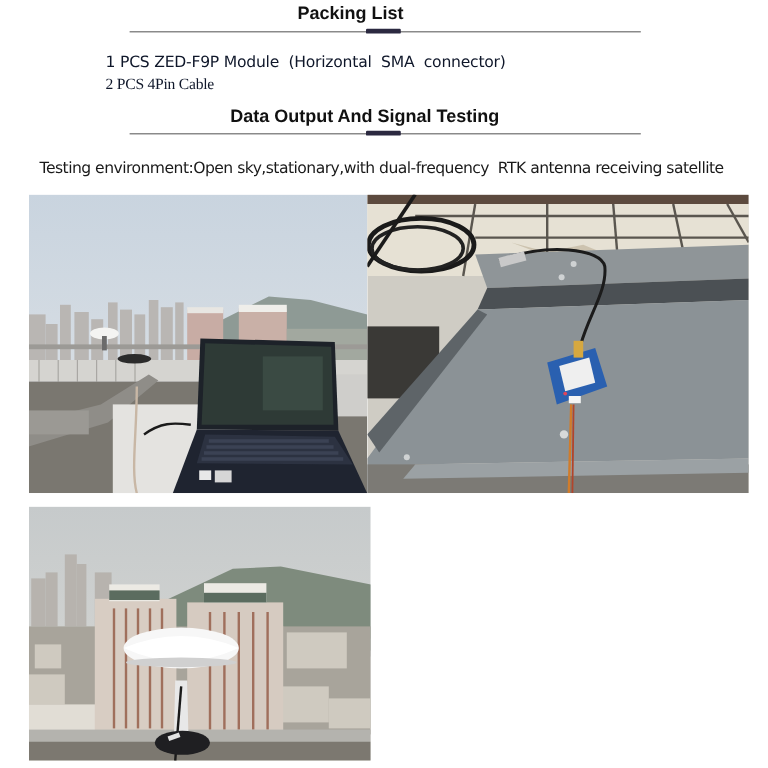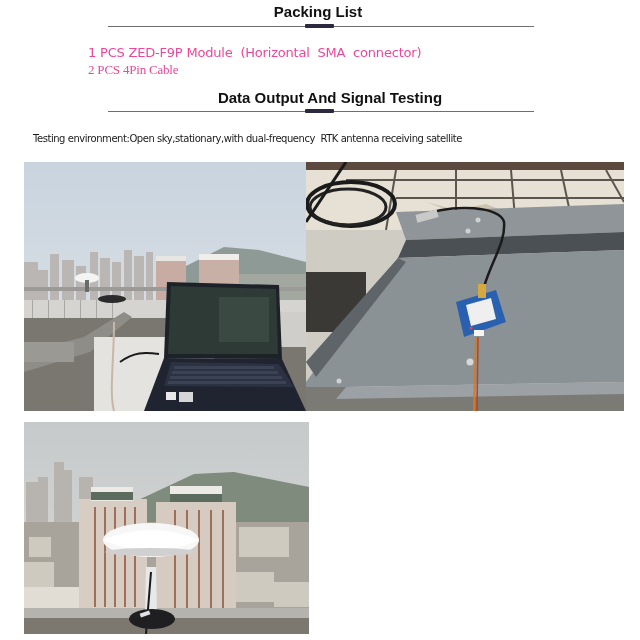--- a/index.html
+++ b/index.html
@@ -1,21 +1,21 @@
 <!DOCTYPE html>
 <html><head>
 <meta charset="utf-8">
 <style>
   html, body { margin:0; padding:0; background:#ffffff; }
   body { width:640px; height:640px; position:relative; overflow:hidden; font-family:"Liberation Sans", sans-serif; color:#111; }
-  .heading { position:absolute; left:0; width:584px; text-align:center; font-weight:bold; font-size:15px; color:#111; font-family:"Liberation Sans", sans-serif;margin-left:26px; }
+  .heading { position:absolute; left:0; width:584px; text-align:center; font-weight:bold; font-size:15px; color:#111; font-family:"Liberation Sans", sans-serif; }
   .rule { position:absolute; height:1px; background:#6e6e6e; }
   .rule-accent { position:absolute; height:4px; background:#2b2940; border-radius:1px; }
-  .list-line { position:absolute; left:88px; font-size:13px; color:#ec4899; white-space:pre; font-family:"DejaVu Sans", sans-serif; letter-spacing:-0.2px;text-align:right; }
-  .caption { position:absolute; left:33px; top:133px; font-size:10px; color:#1a1a1a; white-space:pre; font-family:"DejaVu Sans", sans-serif; letter-spacing:-0.45px; }
+  .list-line { position:absolute; left:88px; font-size:13px; color:#0f172a; white-space:pre; font-family:"DejaVu Sans", sans-serif; letter-spacing:-0.2px;text-align:right; }
+  .caption { position:absolute; left:33px; top:133px; font-size:13px; color:#1a1a1a; white-space:pre; font-family:"DejaVu Sans", sans-serif; letter-spacing:-0.45px; }
   .photo { position:absolute; overflow:hidden; }
   .photo svg { display:block; }
 </style>
 </head>
 <body>
 
 <div class="heading" style="top:3px;">Packing List</div>
 <div class="rule" style="left:108px; top:26px; width:426px;"></div>
 <div class="rule-accent" style="left:305px; top:24px; width:29px;"></div>
 

